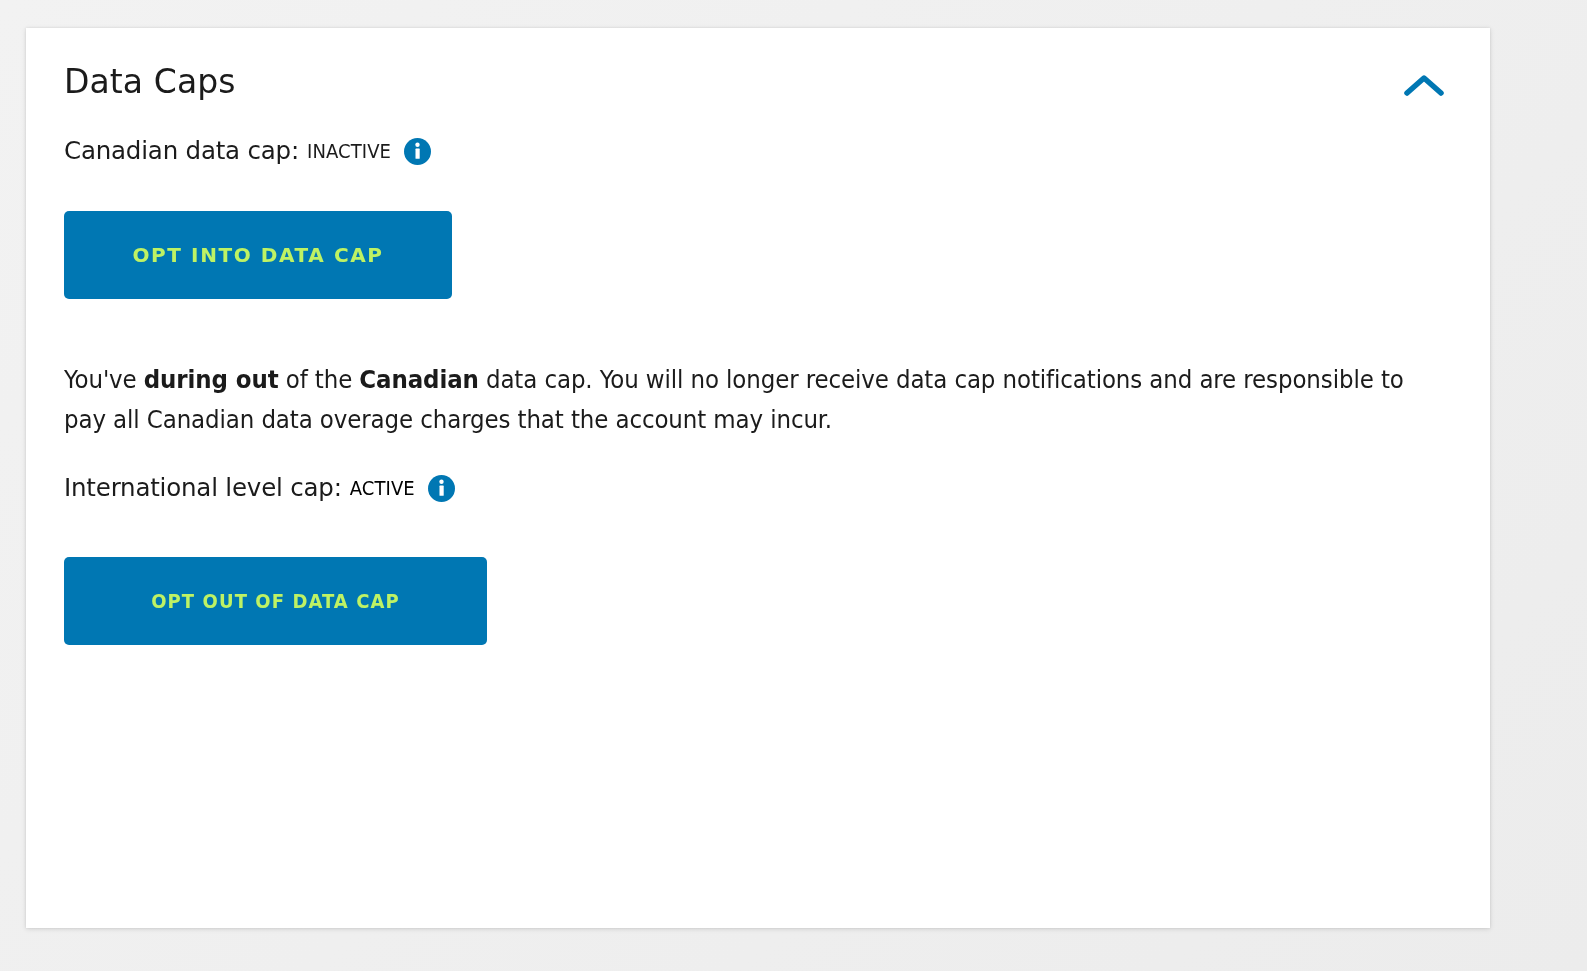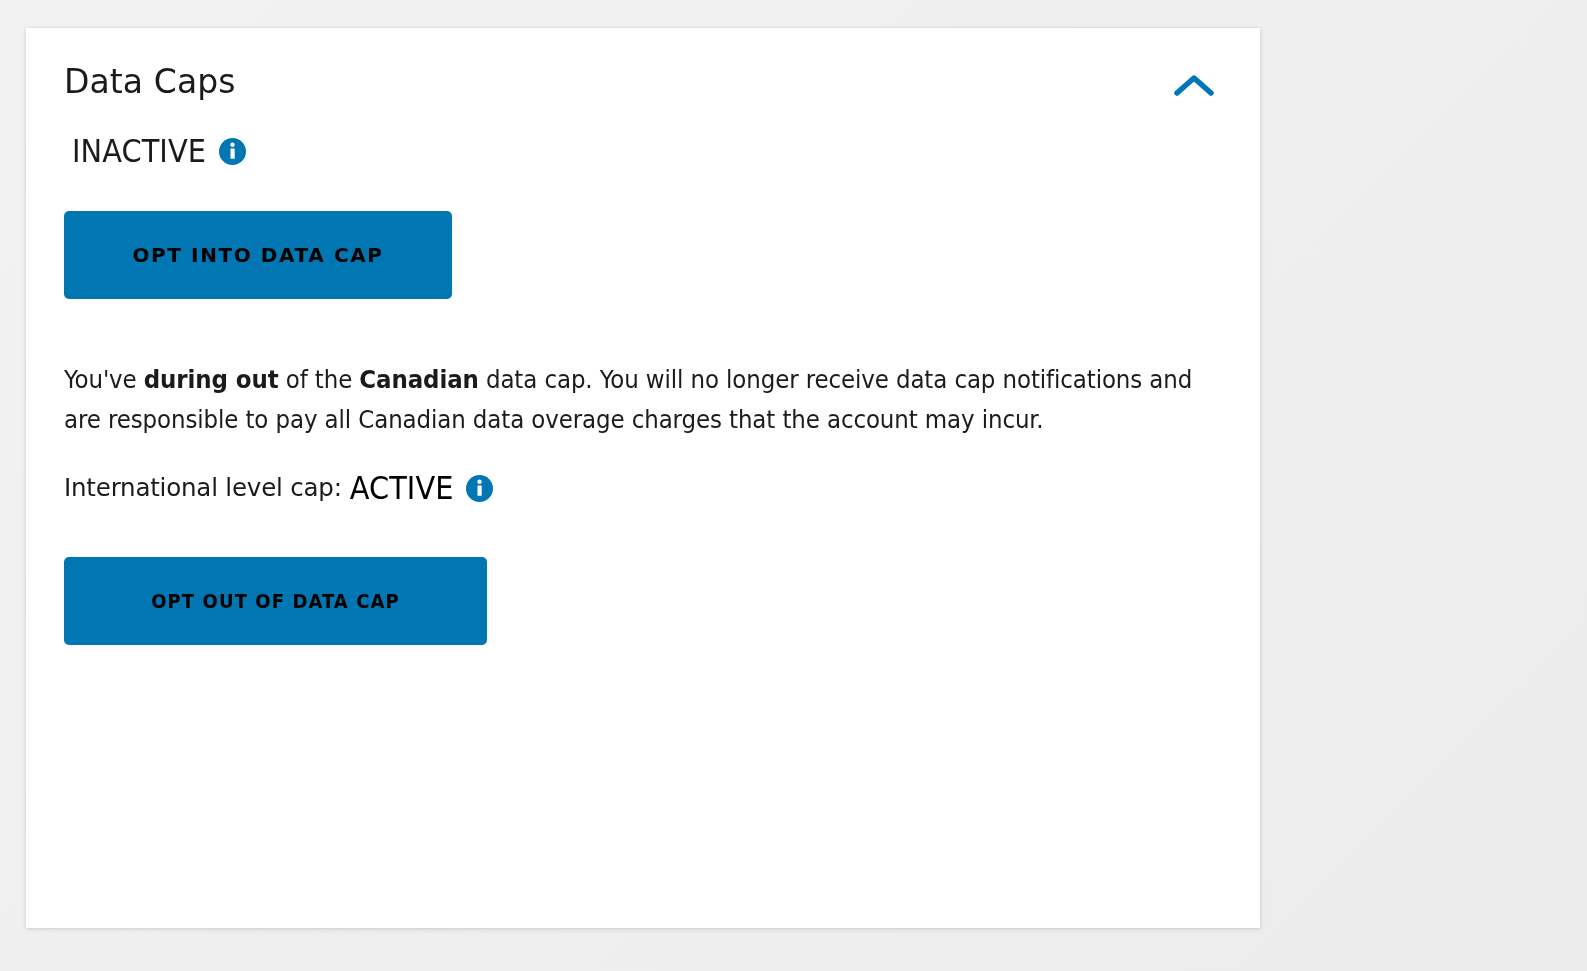--- a/index.html
+++ b/index.html
@@ -18,21 +18,21 @@
     position: relative;
     width: 1587px;
     height: 971px;
     background: linear-gradient(135deg, #f2f2f2 0%, #ececec 100%);
   }
 
   .card {
     position: absolute;
     left: 26px;
     top: 28px;
-    width: 1234px;
+    width: 1464px;
     height: 900px;
     background: #ffffff;
     box-shadow: 0 1px 5px rgba(0,0,0,0.13), 0 0 2px rgba(0,0,0,0.08);
     box-sizing: border-box;
     padding: 34px 38px 16px 38px;
   }
 
   .card-header {
     position: relative;
     display: flex;
@@ -86,21 +86,21 @@
     color: #1b1b1b;
   }
   .status-label {
     font-family: "DejaVu Sans", sans-serif;
     font-size: 24.5px;
     letter-spacing: -0.2px;
     color: #1b1b1b;
   }
   .status-value {
     font-family: "DejaVu Sans Condensed", "DejaVu Sans", sans-serif;
-    font-size: 32px;
+    font-size: 20px;
     margin-left: 8px;
     letter-spacing: 0.1px;
   }
   .status-value.inactive { color: #1b1b1b; }
   .status-value.active { color: #000000; }
 
   .info-icon {
     display: inline-flex;
     align-items: center;
     justify-content: center;
@@ -118,21 +118,21 @@
     gap: 38px;
   }
   .btn-row.first { margin-top: 43px; }
   .btn-row.second { margin-top: 52px; }
 
   .btn {
     display: inline-flex;
     align-items: center;
     justify-content: center;
     background: #0077b3;
-    color: #000000;
+    color: #bef264;
     border: 0;
     border-radius: 5px;
     font-family: "DejaVu Sans", sans-serif;
     font-weight: bold;
     font-size: 20px;
     letter-spacing: 1.6px;
     height: 88px;
     padding: 0 34px;
     cursor: pointer;
     box-sizing: border-box;
@@ -172,20 +172,21 @@
         <span>
           <svg width="40" height="26" viewBox="0 0 40 26" aria-hidden="true">
             <path d="M3 21 L20 6 L37 21" fill="none" stroke="#0077b3" stroke-width="5.5" stroke-linecap="round" stroke-linejoin="round"></path>
           </svg>
         </span>
       </button>
     </div>
 
 
     <div class="status-line">
+      <span class="status-label">Canadian data cap:</span>
       <span class="status-value inactive">INACTIVE</span>
       <span class="info-icon">
         <svg width="27" height="27" viewBox="0 0 27 27" aria-hidden="true">
           <circle cx="13.5" cy="13.5" r="13.5" fill="#0077b3"></circle>
           <circle cx="13.5" cy="6.8" r="2.2" fill="#ffffff"></circle>
           <rect x="11.5" y="10.6" width="4.2" height="10.2" rx="0.6" fill="#ffffff"></rect>
         </svg>
       </span>
     </div>
 

